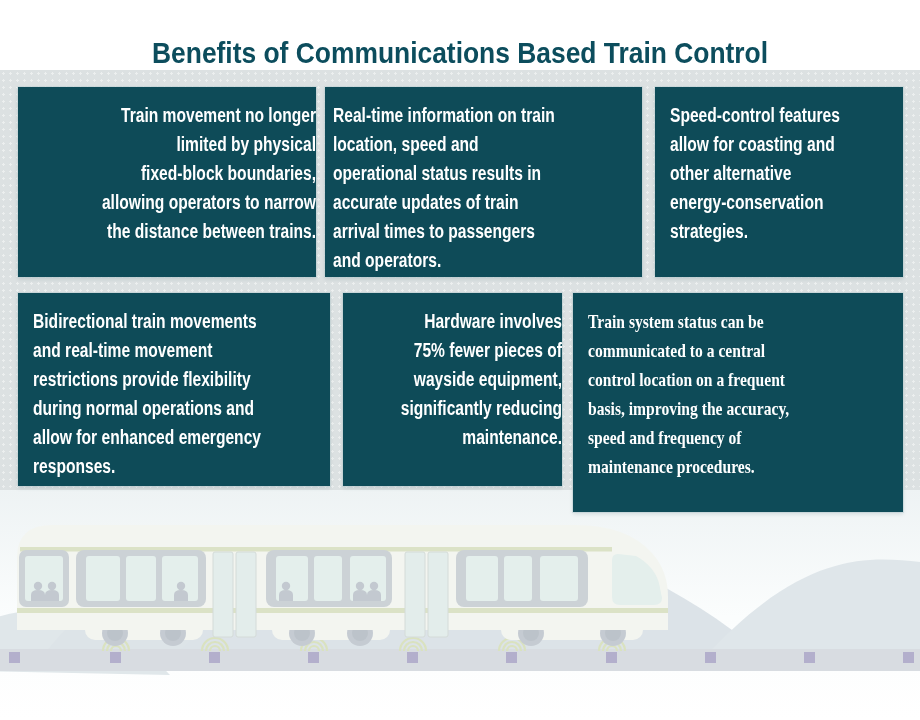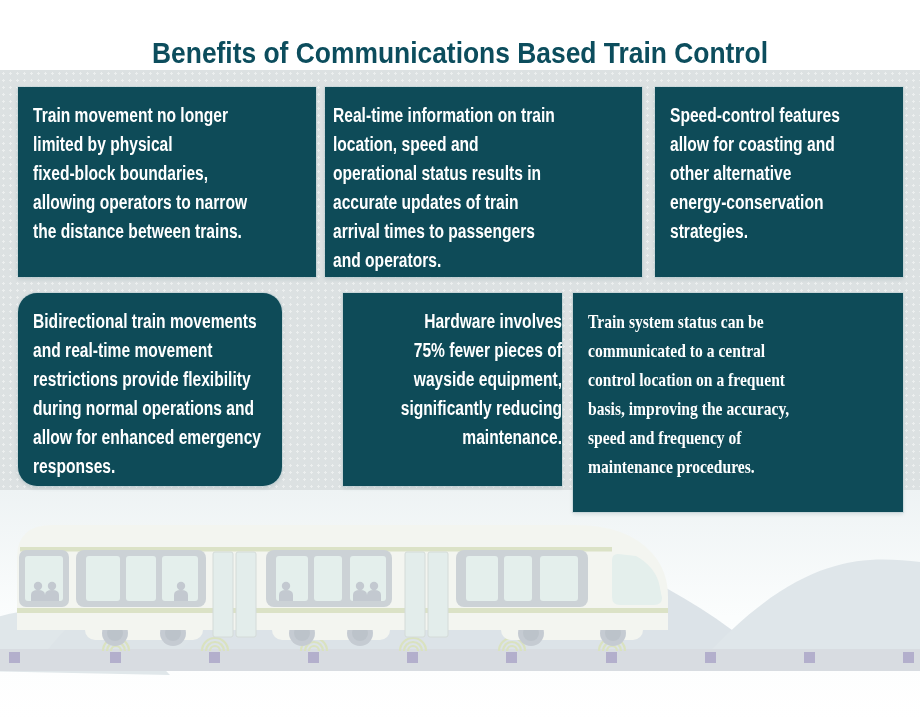--- a/index.html
+++ b/index.html
@@ -40,24 +40,24 @@
     padding:14px 0 0 15px;
     box-shadow:0 0 0 1px rgba(190,207,211,.55), 0 2px 4px rgba(25,70,82,.15);
   }
   .card-text{
     display:block;
     color:#ffffff;font-weight:bold;font-size:19.5px;line-height:29px;
     white-space:pre-line;
     width:125%;
     transform:scaleX(0.8);transform-origin:0 0;
   }
-  .card1{left:18px;top:87px;width:298px;height:190px;}
+  .card1{left:18px;top:87px;width:298px;height:190px;text-align:right;}
   .card2{left:325px;top:87px;width:317px;height:190px;padding-left:8px;}
   .card3{left:655px;top:87px;width:248px;height:190px;}
-  .card4{left:18px;top:293px;width:264px;height:193px;border-radius:19px;}
+  .card4{left:18px;top:293px;width:312px;height:193px;}
   .card5{left:343px;top:293px;width:219px;height:193px;text-align:right;}
   .card6{left:573px;top:293px;width:330px;height:219px;font-family:Liberation Serif, serif;}
 </style>
 </head>
 <body>
 
 <div class="header">
   <div class="page-title">Benefits of Communications Based Train Control</div>
 </div>
 

